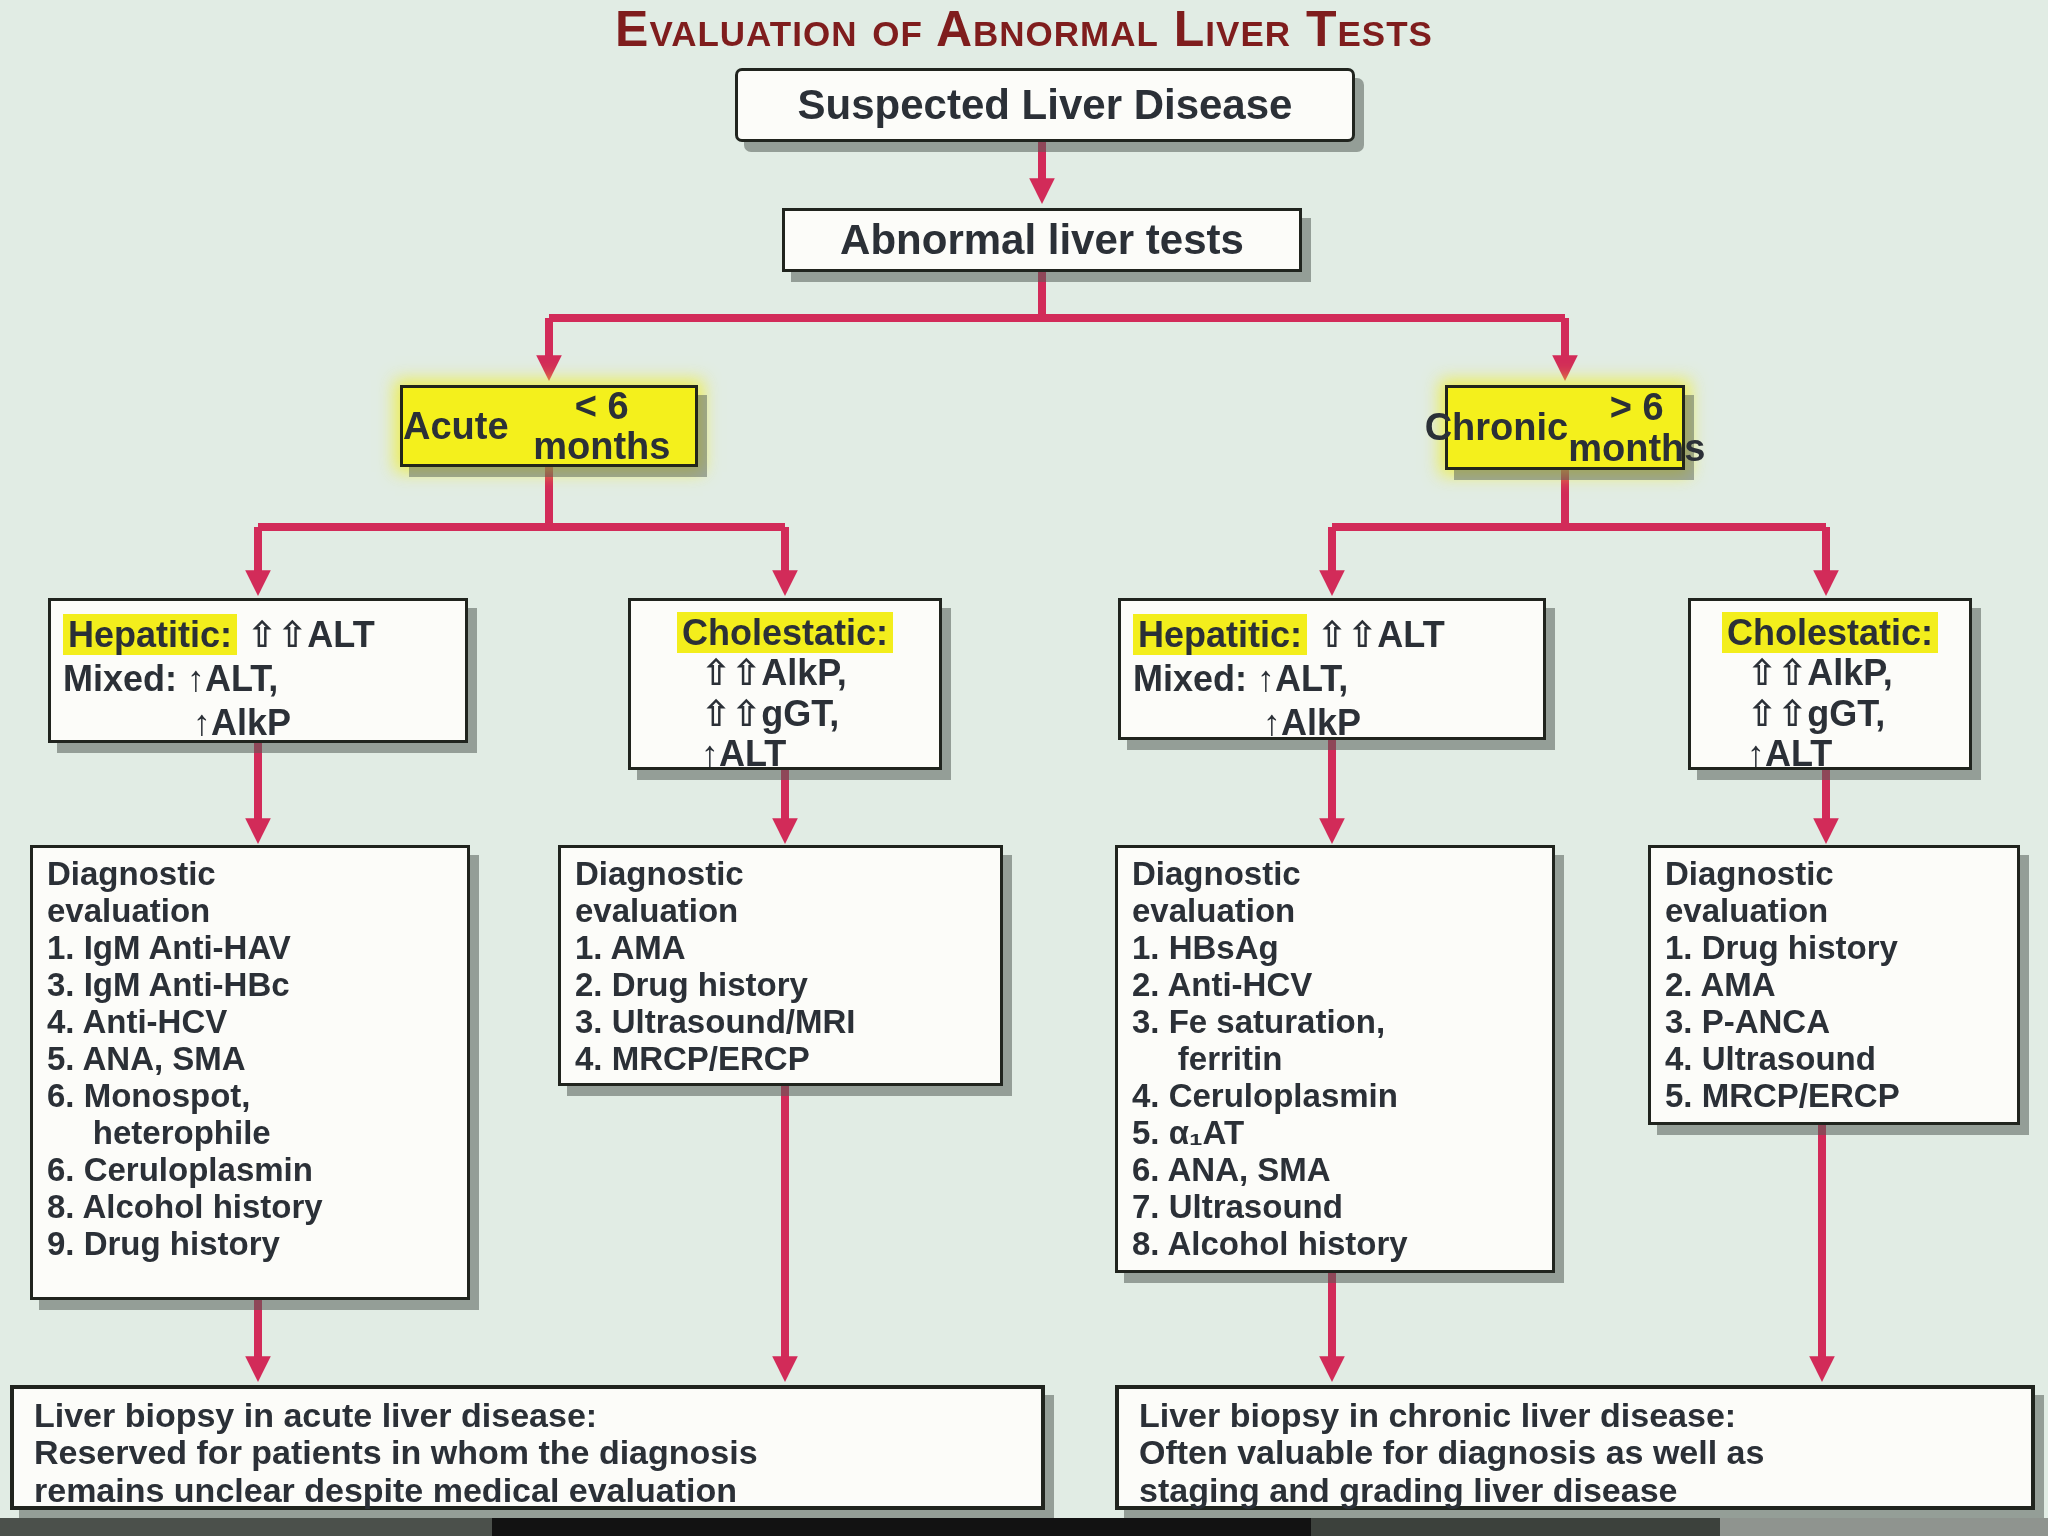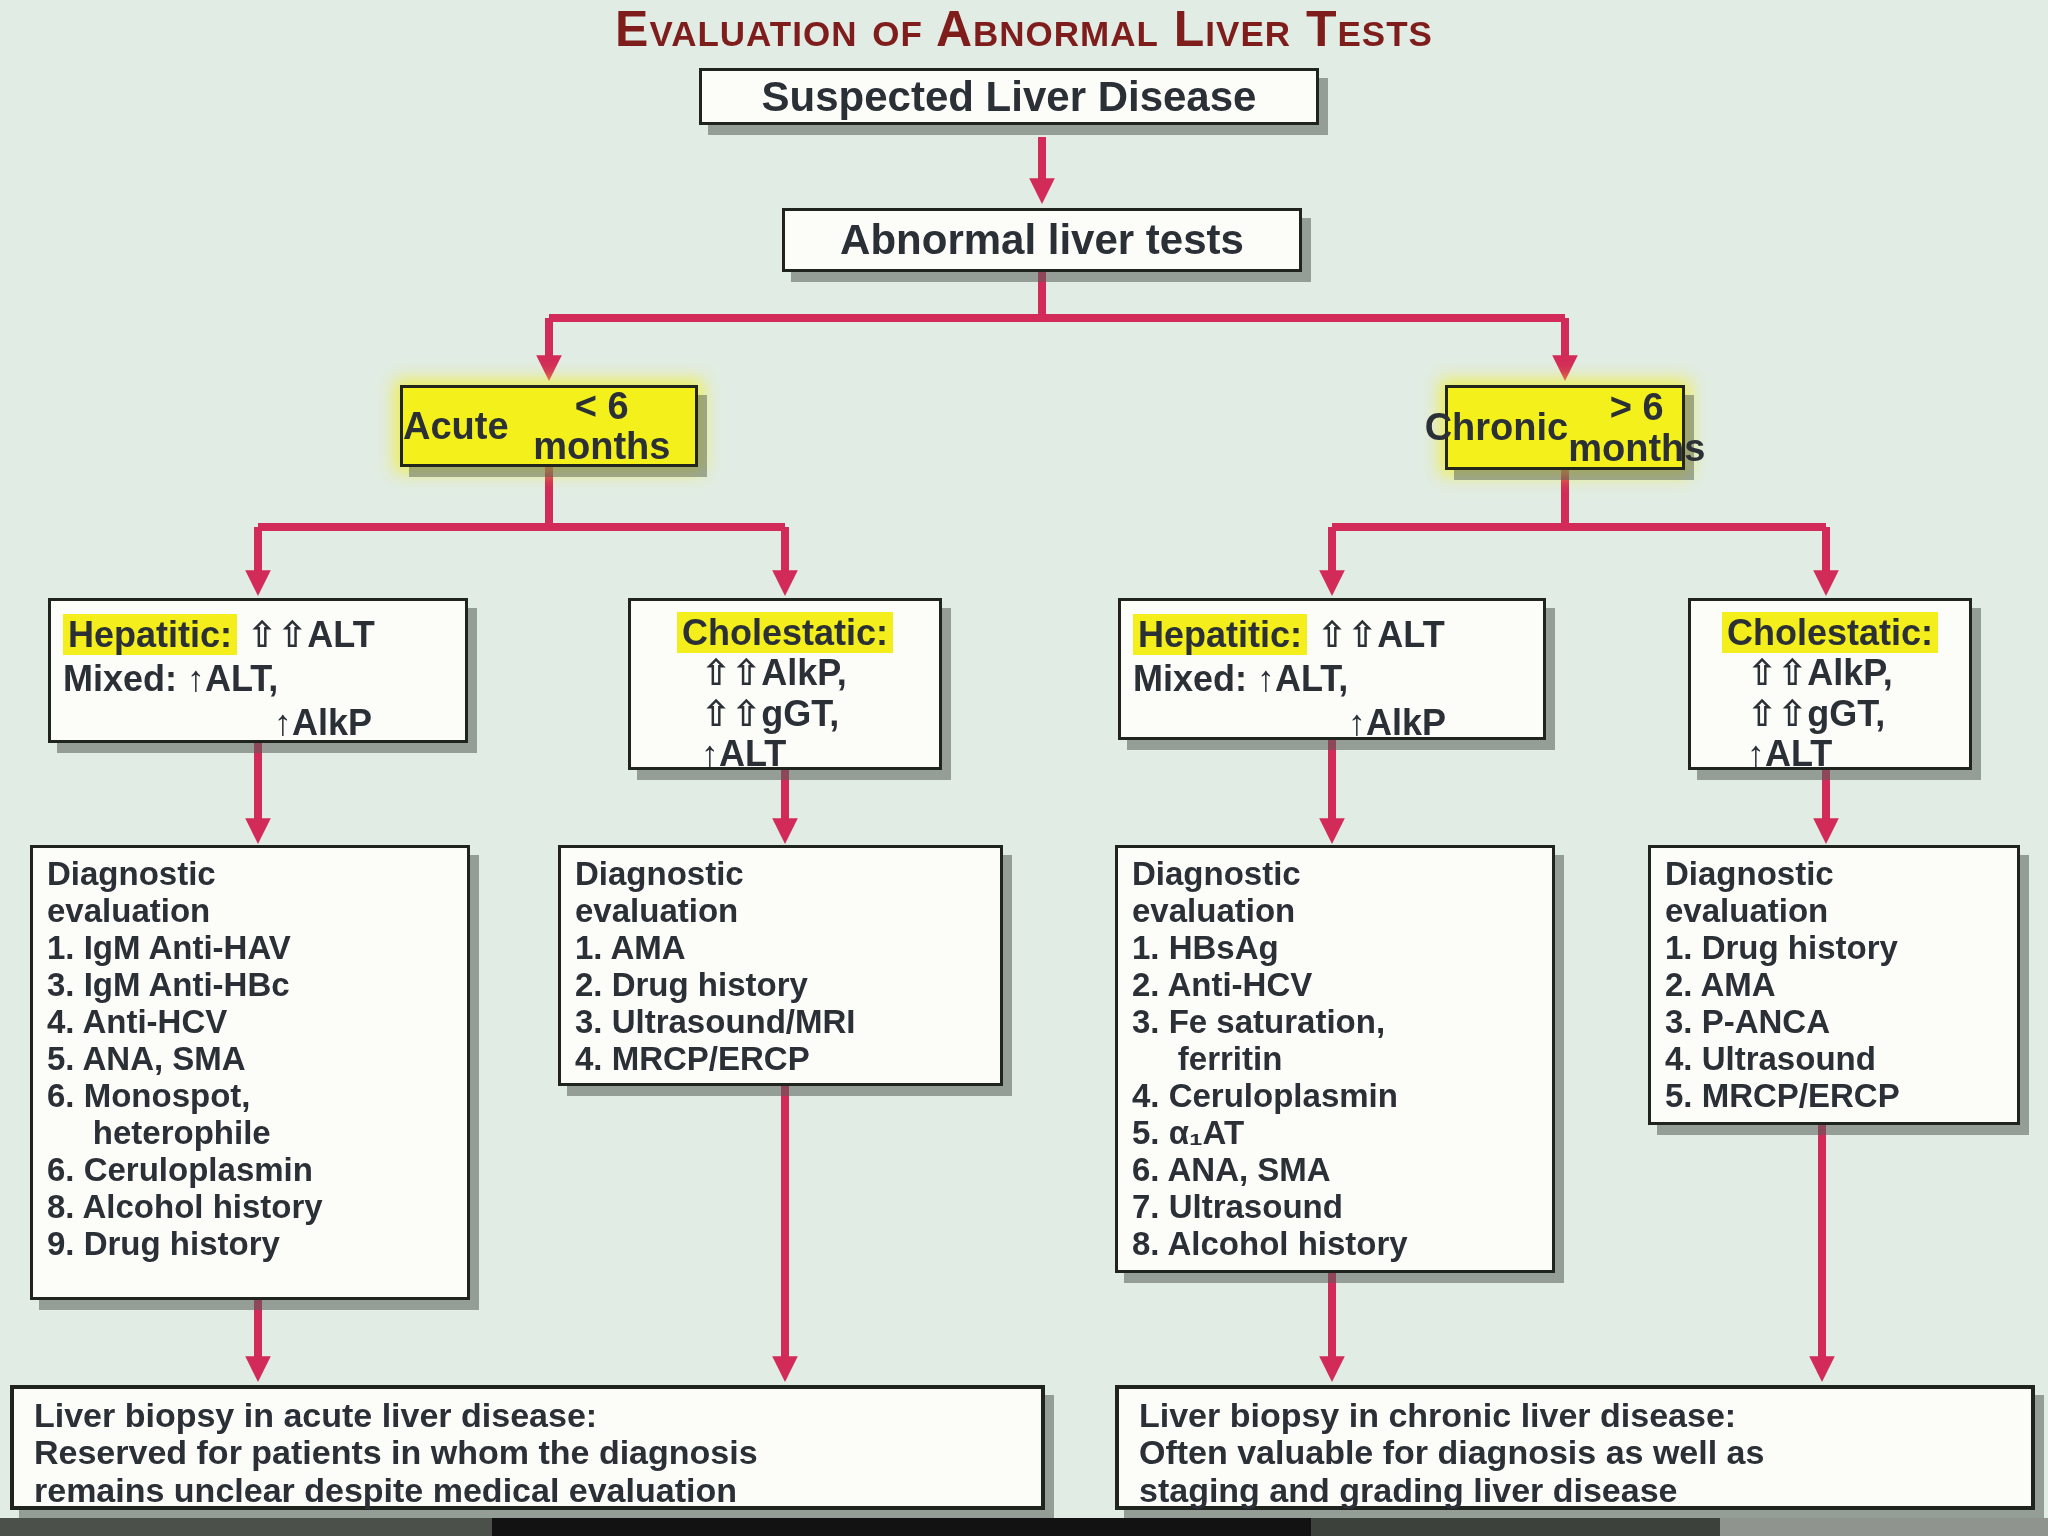--- a/index.html
+++ b/index.html
@@ -24,26 +24,26 @@
     display:flex;flex-direction:row;align-items:center;justify-content:center;
     box-shadow:9px 10px 0 rgba(85,95,88,.5),0 0 16px 5px rgba(242,238,30,.75);
   }
   .pattern{font-size:36px;line-height:1.22;padding:12px 12px;}
   .hl{background:#f3ee1c;padding:0 5px;}
   .chol{line-height:1.12;text-align:left;}
   .chol .chead{display:block;text-align:center;}
   .chol .clist{display:block;}
   #chol-left .clist{margin-left:58px;}
   #chol-right .clist{margin-left:44px;}
-  .indent3{margin-left:130px;text-align:center;}
+  .indent3{margin-left:130px;}
   .diag{font-size:33px;line-height:1.12;padding:8px 14px;}
   .diag .dhead{white-space:pre-wrap;display:block;}
   .diag .ditem{white-space:pre-wrap;display:block;}
   .foot{font-size:34px;line-height:1.1;padding:8px 20px;border-width:4px;white-space:pre-wrap;}
-  #suspected{left:699px;top:68px;width:620px;height:57px;}
+  #suspected{left:735px;top:68px;width:620px;height:74px;border-radius:7px;}
   #abnormal{left:782px;top:208px;width:520px;height:64px;}
   #acute{left:400px;top:385px;width:298px;height:82px;}
   #chronic{left:1445px;top:385px;width:240px;height:85px;}
   #hep-left{left:48px;top:598px;width:420px;height:145px;}
   #chol-left{left:628px;top:598px;width:314px;height:172px;}
   #hep-right{left:1118px;top:598px;width:428px;height:142px;}
   #chol-right{left:1688px;top:598px;width:284px;height:172px;}
   #diag1{left:30px;top:845px;width:440px;height:455px;}
   #diag2{left:558px;top:845px;width:445px;height:241px;}
   #diag3{left:1115px;top:845px;width:440px;height:428px;}

